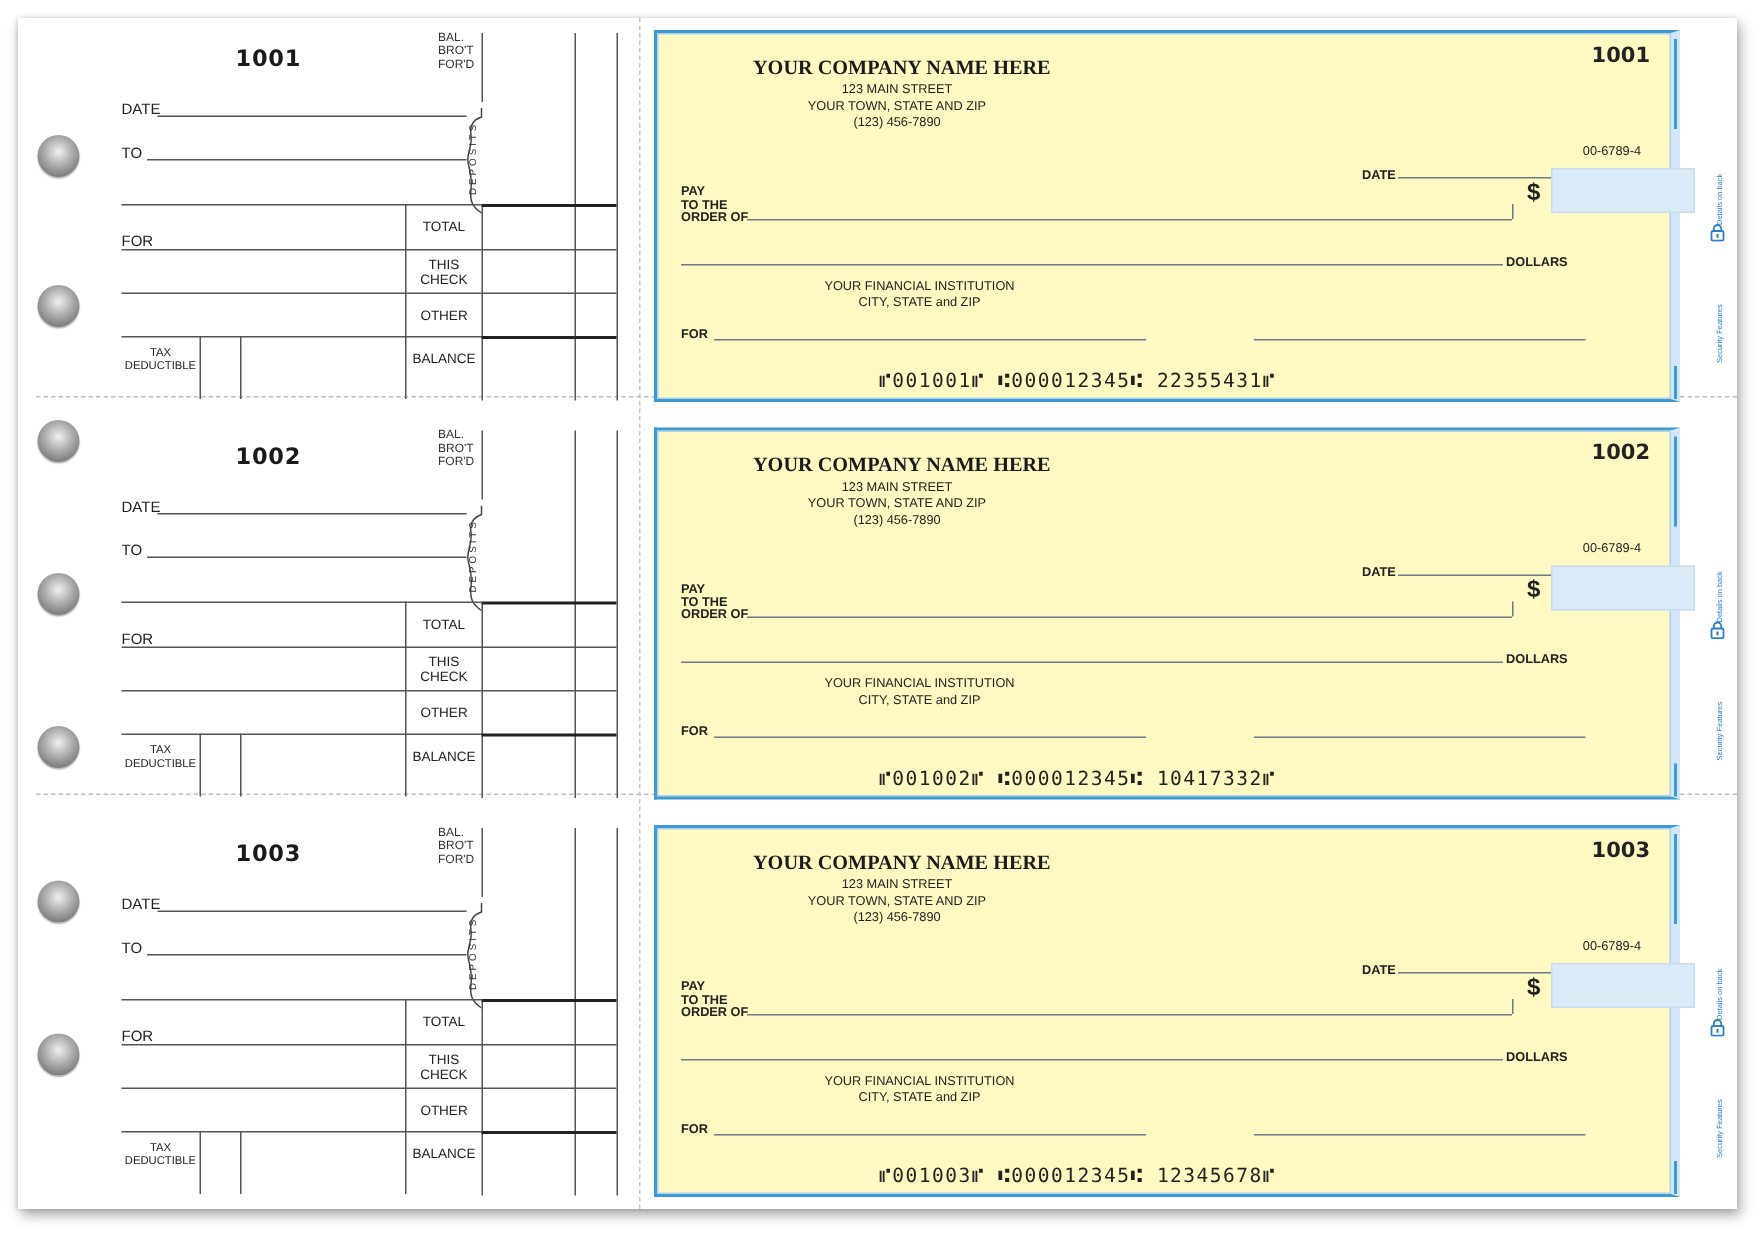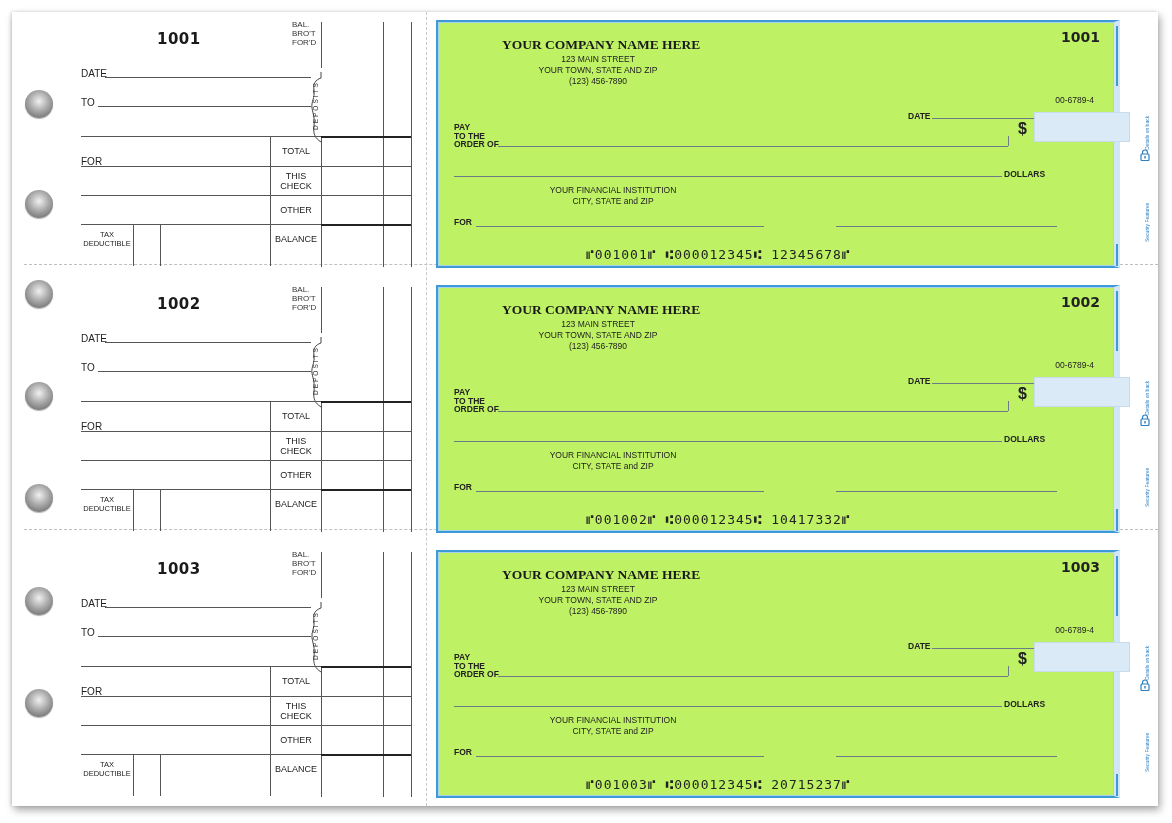--- a/index.html
+++ b/index.html
@@ -18,21 +18,21 @@
   .stub-num { position: absolute; left: 145px; top: 18px; font-family: "DejaVu Sans", sans-serif; font-weight: bold; font-size: 15px; color: #1a1a1a; letter-spacing: 0.5px; }
   .stub-label { position: absolute; font-size: 10px; color: #222; }
   .stub-line { position: absolute; height: 0; border-top: 1px solid #555; }
   .stub-vline { position: absolute; width: 0; border-left: 1px solid #555; }
   .bal { position: absolute; left: 280px; top: 8px; font-size: 8px; line-height: 9px; color: #333; text-align: left; }
   .deposits { position: absolute; left: 298px; top: 64px; width: 14px; height: 60px; }
   .deposits-text { position: absolute; left: 300px; top: 118px; transform: rotate(-90deg); transform-origin: left top; font-size: 6.5px; letter-spacing: 2px; color: #333; }
   .small-c { font-size: 9px; text-align: center; line-height: 10px; }
 
   
-  .check { position: absolute; left: 424px; top: 8px; width: 684px; height: 248px; background: #bef264;
+  .check { position: absolute; left: 424px; top: 8px; width: 684px; height: 248px; background: #fef9c3;
     border: 2px solid #3d9ad6; border-right: 6px solid #d3e6f7; box-shadow: inset 0 0 0 1px #a8d2ee; }
   .company { position: absolute; left: 64px; top: 15px; font-family: "Liberation Serif", serif; font-weight: bold; font-size: 13.5px; color: #1a1a1a; }
   .addr { position: absolute; left: 80px; width: 160px; text-align: center; font-size: 8.5px; color: #222; }
   .check-num { position: absolute; right: 14px; top: 7px; font-family: "DejaVu Sans", sans-serif; font-weight: bold; font-size: 14px; color: #222; }
   .routing-frac { position: absolute; right: 20px; top: 73px; font-size: 8.5px; color: #222; }
   .ck-label { position: absolute; font-size: 8.5px; font-weight: bold; color: #222; }
   .ck-line { position: absolute; border-top: 1px solid #6b7b88; height: 0; }
   .dollar { position: absolute; left: 580px; top: 98px; font-size: 16px; font-weight: bold; color: #222; }
   .amount-box { position: absolute; left: 596px; top: 90px; width: 96px; height: 30px; border: 1px solid #c6dced; background: #dbeaf7; }
   .bank { position: absolute; left: 110px; width: 130px; text-align: center; font-size: 8.5px; color: #222; }
@@ -127,21 +127,21 @@
       <div class="ck-line" style="left:16px;top:154px;width:548px"></div>
       <div class="ck-label" style="left:566px;top:147px">DOLLARS</div>
 
       <div class="bank" style="top:163px">YOUR FINANCIAL INSTITUTION</div>
       <div class="bank" style="top:174px">CITY, STATE and ZIP</div>
 
       <div class="ck-label" style="left:16px;top:195px">FOR</div>
       <div class="ck-line" style="left:38px;top:204px;width:288px"></div>
       <div class="ck-line" style="left:398px;top:204px;width:221px"></div>
 
-      <div class="micr">⑈001001⑈ ⑆000012345⑆ 12345678⑈</div>
+      <div class="micr">⑈001001⑈ ⑆000012345⑆ 22355431⑈</div>
 
       <div class="border-seg" style="top:4px;height:60px"></div>
       <div class="side-text" style="right:-6px;left:auto;top:128px;left:706px">Details on back</div>
       <svg class="lock" style="right:auto;left:702px" viewBox="0 0 10 12">
         <path d="M2.5 5 V3.5 a2.5 2.5 0 0 1 5 0 V5" fill="none" stroke="#2b7fc2" stroke-width="1.2"></path>
         <rect x="1" y="5" width="8" height="6.5" rx="1" fill="none" stroke="#2b7fc2" stroke-width="1.2"></rect>
         <rect x="4.3" y="7" width="1.4" height="2.5" fill="#2b7fc2"></rect>
       </svg>
       <div class="side-text" style="left:706px;top:220px">Security Features</div>
       <div class="border-seg" style="top:222px;height:22px"></div>
@@ -326,21 +326,21 @@
       <div class="ck-line" style="left:16px;top:154px;width:548px"></div>
       <div class="ck-label" style="left:566px;top:147px">DOLLARS</div>
 
       <div class="bank" style="top:163px">YOUR FINANCIAL INSTITUTION</div>
       <div class="bank" style="top:174px">CITY, STATE and ZIP</div>
 
       <div class="ck-label" style="left:16px;top:195px">FOR</div>
       <div class="ck-line" style="left:38px;top:204px;width:288px"></div>
       <div class="ck-line" style="left:398px;top:204px;width:221px"></div>
 
-      <div class="micr">⑈001003⑈ ⑆000012345⑆ 20715237⑈</div>
+      <div class="micr">⑈001003⑈ ⑆000012345⑆ 12345678⑈</div>
 
       <div class="border-seg" style="top:4px;height:60px"></div>
       <div class="side-text" style="right:-6px;left:auto;top:128px;left:706px">Details on back</div>
       <svg class="lock" style="right:auto;left:702px" viewBox="0 0 10 12">
         <path d="M2.5 5 V3.5 a2.5 2.5 0 0 1 5 0 V5" fill="none" stroke="#2b7fc2" stroke-width="1.2"></path>
         <rect x="1" y="5" width="8" height="6.5" rx="1" fill="none" stroke="#2b7fc2" stroke-width="1.2"></rect>
         <rect x="4.3" y="7" width="1.4" height="2.5" fill="#2b7fc2"></rect>
       </svg>
       <div class="side-text" style="left:706px;top:220px">Security Features</div>
       <div class="border-seg" style="top:222px;height:22px"></div>

